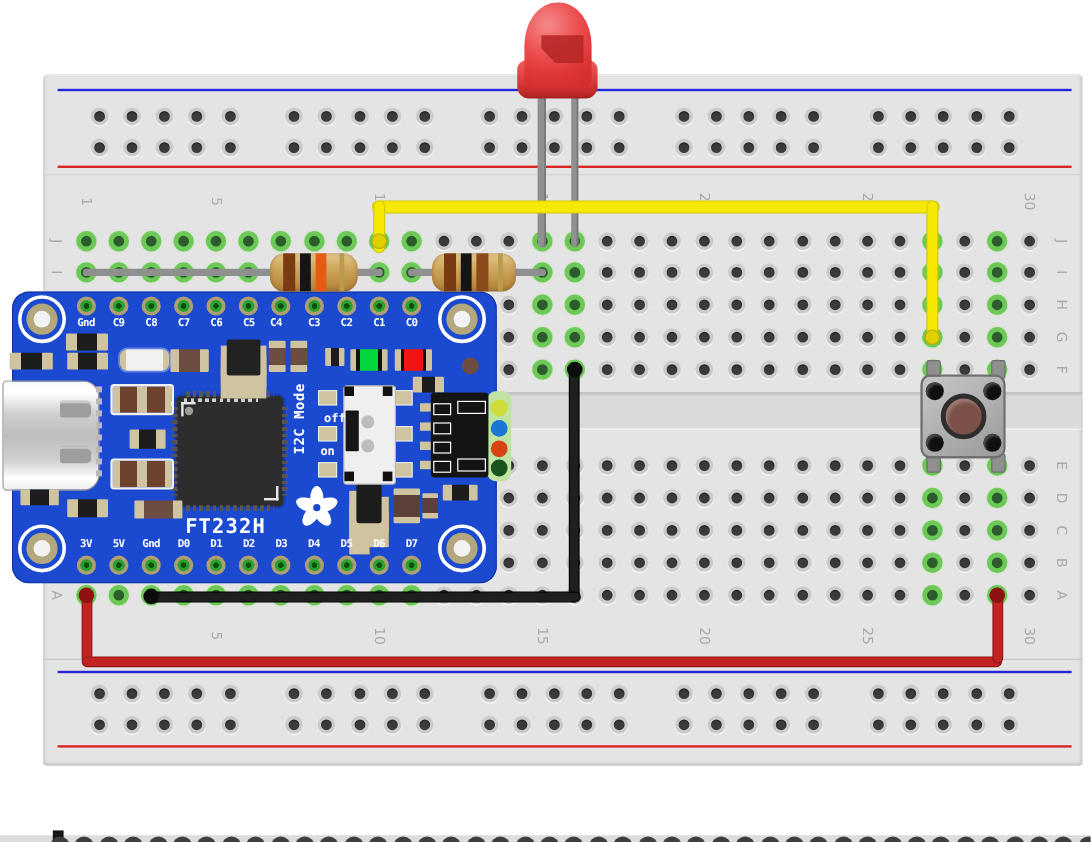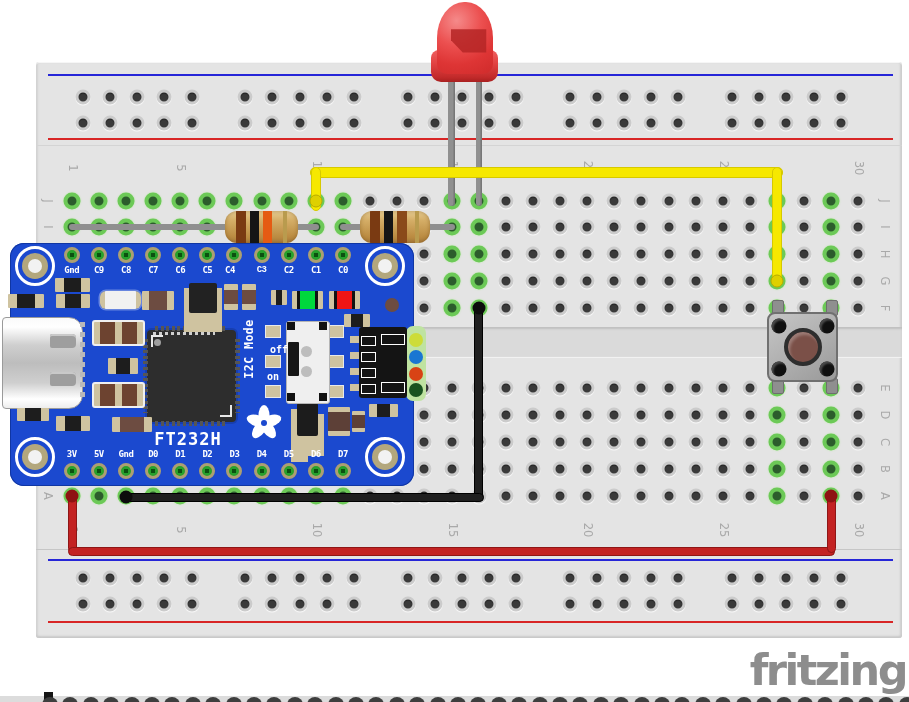--- a/index.html
+++ b/index.html
@@ -720,21 +720,21 @@
         <div class="pinlabel" style="left: 125.96px; top: 265px;">C8</div>
         <div class="pin" style="left: 153.09px; top: 255px;"></div>
         <div class="pinlabel" style="left: 153.09px; top: 265px;">C7</div>
         <div class="pin" style="left: 180.22px; top: 255px;"></div>
         <div class="pinlabel" style="left: 180.22px; top: 265px;">C6</div>
         <div class="pin" style="left: 207.35px; top: 255px;"></div>
         <div class="pinlabel" style="left: 207.35px; top: 265px;">C5</div>
         <div class="pin" style="left: 234.48px; top: 255px;"></div>
         <div class="pinlabel" style="left: 230px; top: 265px;">C4</div>
         <div class="pin" style="left: 261.61px; top: 255px;"></div>
-        <div class="pinlabel" style="left: 261.61px; top: 265px; font-family: Liberation Mono, monospace;">C3</div>
+        <div class="pinlabel" style="left: 261.61px; top: 265px;">C3</div>
         <div class="pin" style="left: 288.74px; top: 255px;"></div>
         <div class="pinlabel" style="left: 288.74px; top: 265px;">C2</div>
         <div class="pin" style="left: 315.87px; top: 255px;"></div>
         <div class="pinlabel" style="left: 315.87px; top: 265px;">C1</div>
         <div class="pin" style="left: 343px; top: 255px;"></div>
         <div class="pinlabel" style="left: 343px; top: 265px;">C0</div>
         <div class="pin" style="left: 71.7px; top: 471px;"></div>
         <div class="pinlabel" style="left: 71.7px; top: 449px;">3V</div>
         <div class="pin" style="left: 98.83px; top: 471px;"></div>
         <div class="pinlabel" style="left: 98.83px; top: 449px;">5V</div>
@@ -815,21 +815,20 @@
   <div class="btn-stub" style="left:826px;top:300px;"></div>
   <div class="btn-stub" style="left:772px;top:378px;"></div>
   <div class="btn-stub" style="left:826px;top:378px;"></div>
   <div class="abs" id="btn-body"></div>
   <div class="btn-dot" style="left:779px;top:326px;"></div>
   <div class="btn-dot" style="left:827px;top:326px;"></div>
   <div class="btn-dot" style="left:779px;top:369px;"></div>
   <div class="btn-dot" style="left:827px;top:369px;"></div>
   <div class="abs" id="btn-cap"></div>
 
-  <div class="abs" id="fritzing-logo">fritzing</div>
   <div class="abs" id="bottom-strip"></div>
   <div class="abs" style="left:44px;top:692px;width:9px;height:10px;background:#161616;"></div>
   <div id="cutcircles-layer">
       <div class="cutcircle" style="left: 42px; top: 697px;"></div>
       <div class="cutcircle" style="left: 62.4px; top: 697px;"></div>
       <div class="cutcircle" style="left: 82.8px; top: 697px;"></div>
       <div class="cutcircle" style="left: 103.2px; top: 697px;"></div>
       <div class="cutcircle" style="left: 123.6px; top: 697px;"></div>
       <div class="cutcircle" style="left: 144px; top: 697px;"></div>
       <div class="cutcircle" style="left: 164.4px; top: 697px;"></div>

